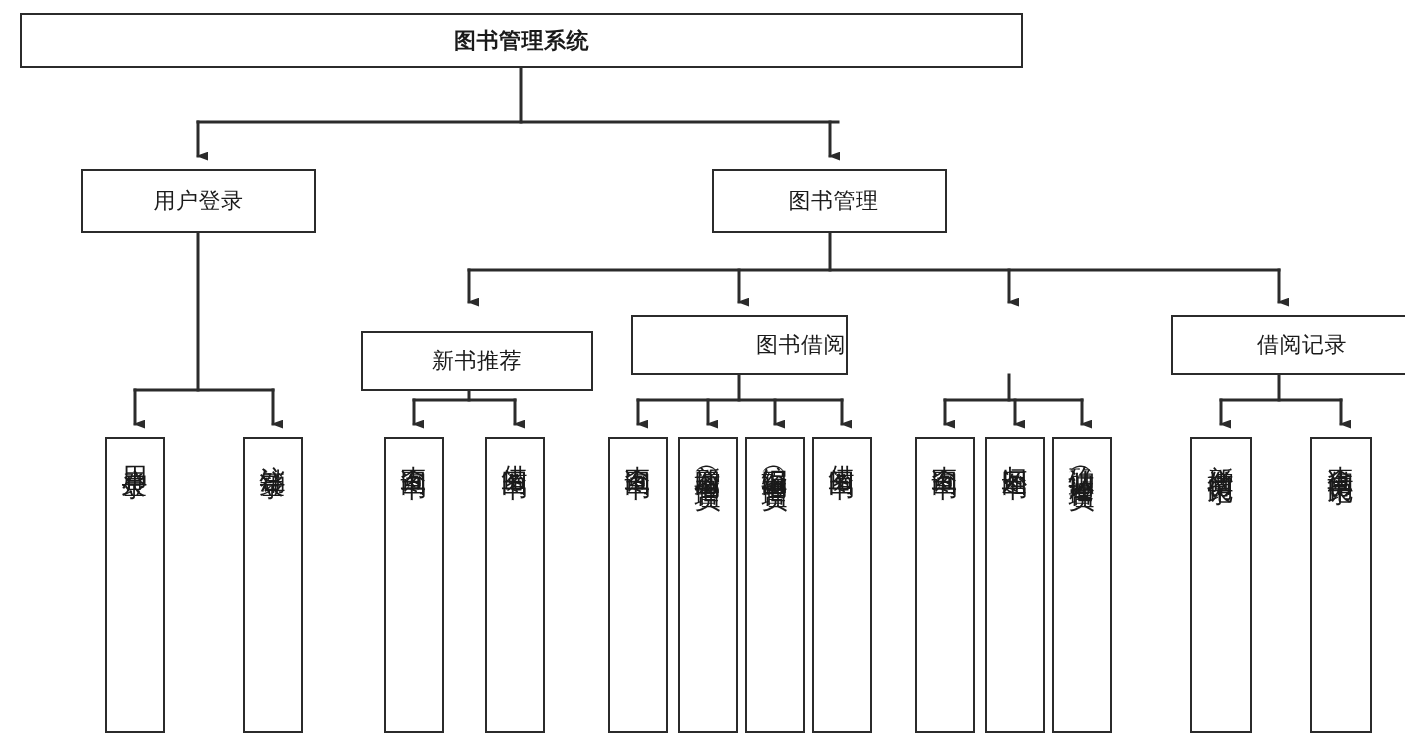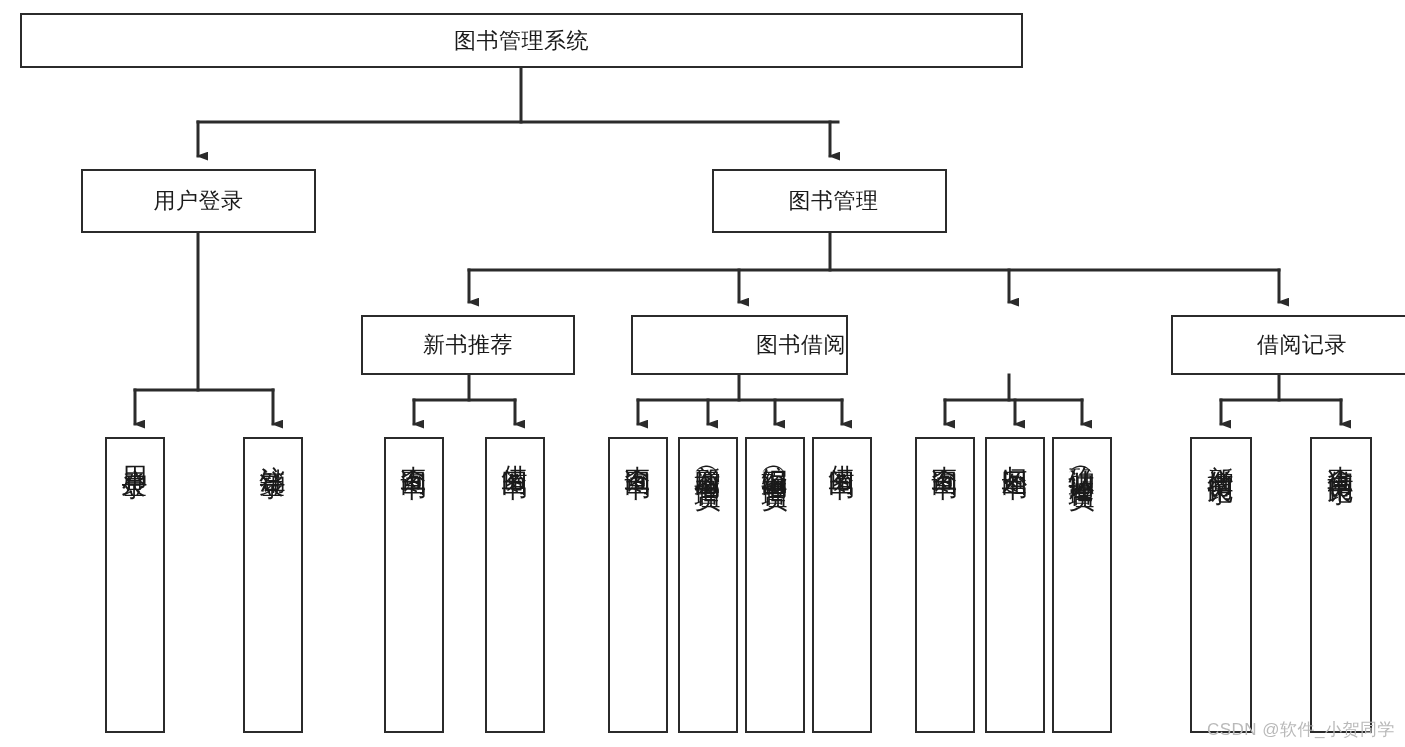--- a/index.html
+++ b/index.html
@@ -114,32 +114,32 @@
       <path d="M1015,400 L1015,424" marker-end="url(#arw)"></path>
       <path d="M1082,400 L1082,424" marker-end="url(#arw)"></path>
 
       <path d="M1279,375 L1279,400"></path>
       <path d="M1221,400 L1341,400"></path>
       <path d="M1221,400 L1221,424" marker-end="url(#arw)"></path>
       <path d="M1341,400 L1341,424" marker-end="url(#arw)"></path>
     </g>
   </svg>
 
-  <div class="node horiz" id="node-root" style="left: 20px; top: 13px; width: 1003px; height: 55px;">
+  <div class="node horiz" id="node-root" style="left: 20px; top: 13px; width: 1003px; height: 55px; font-weight: bold;">
     <span class="node-label">图书管理系统</span>
   </div>
 
   <div class="node horiz" id="node-l2-0" style="left: 81px; top: 169px; width: 235px; height: 64px;">
     <span class="node-label">用户登录</span>
   </div>
   <div class="node horiz" id="node-l2-1" style="left: 712px; top: 169px; width: 235px; height: 64px; padding-left: 8px;">
     <span class="node-label">图书管理</span>
   </div>
 
-  <div class="node horiz" id="node-l3-0" style="left: 361px; top: 315px; width: 214px; height: 60px;">
+  <div class="node horiz" id="node-l3-0" style="left: 361px; top: 331px; width: 232px; height: 60px;">
     <span class="node-label">新书推荐</span>
   </div>
   <div class="node horiz" id="node-l3-1" style="left: 631px; top: 315px; width: 217px; height: 60px; justify-content: flex-end;">
     <span class="node-label">图书借阅</span>
   </div>
   <div class="node horiz" id="node-l3-3" style="left: 1171px; top: 315px; width: 262px; height: 60px;">
     <span class="node-label">借阅记录</span>
   </div>
 
   <div class="node vert" id="node-leaf-0" style="left: 105px; top: 437px; width: 60px; height: 296px;">
@@ -175,15 +175,14 @@
   <div class="node vert" id="node-leaf-10" style="left: 1052px; top: 437px; width: 60px; height: 296px;">
     <span class="node-label">确认归还（管理员）</span>
   </div>
   <div class="node vert" id="node-leaf-11" style="left: 1190px; top: 437px; width: 62px; height: 296px;">
     <span class="node-label">新增借阅记录</span>
   </div>
   <div class="node vert" id="node-leaf-12" style="left: 1310px; top: 437px; width: 62px; height: 296px;">
     <span class="node-label">查询借阅记录</span>
   </div>
 
-  <div class="watermark">CSDN @软件_小贺同学</div>
 
 </div>
 
 </body></html>

